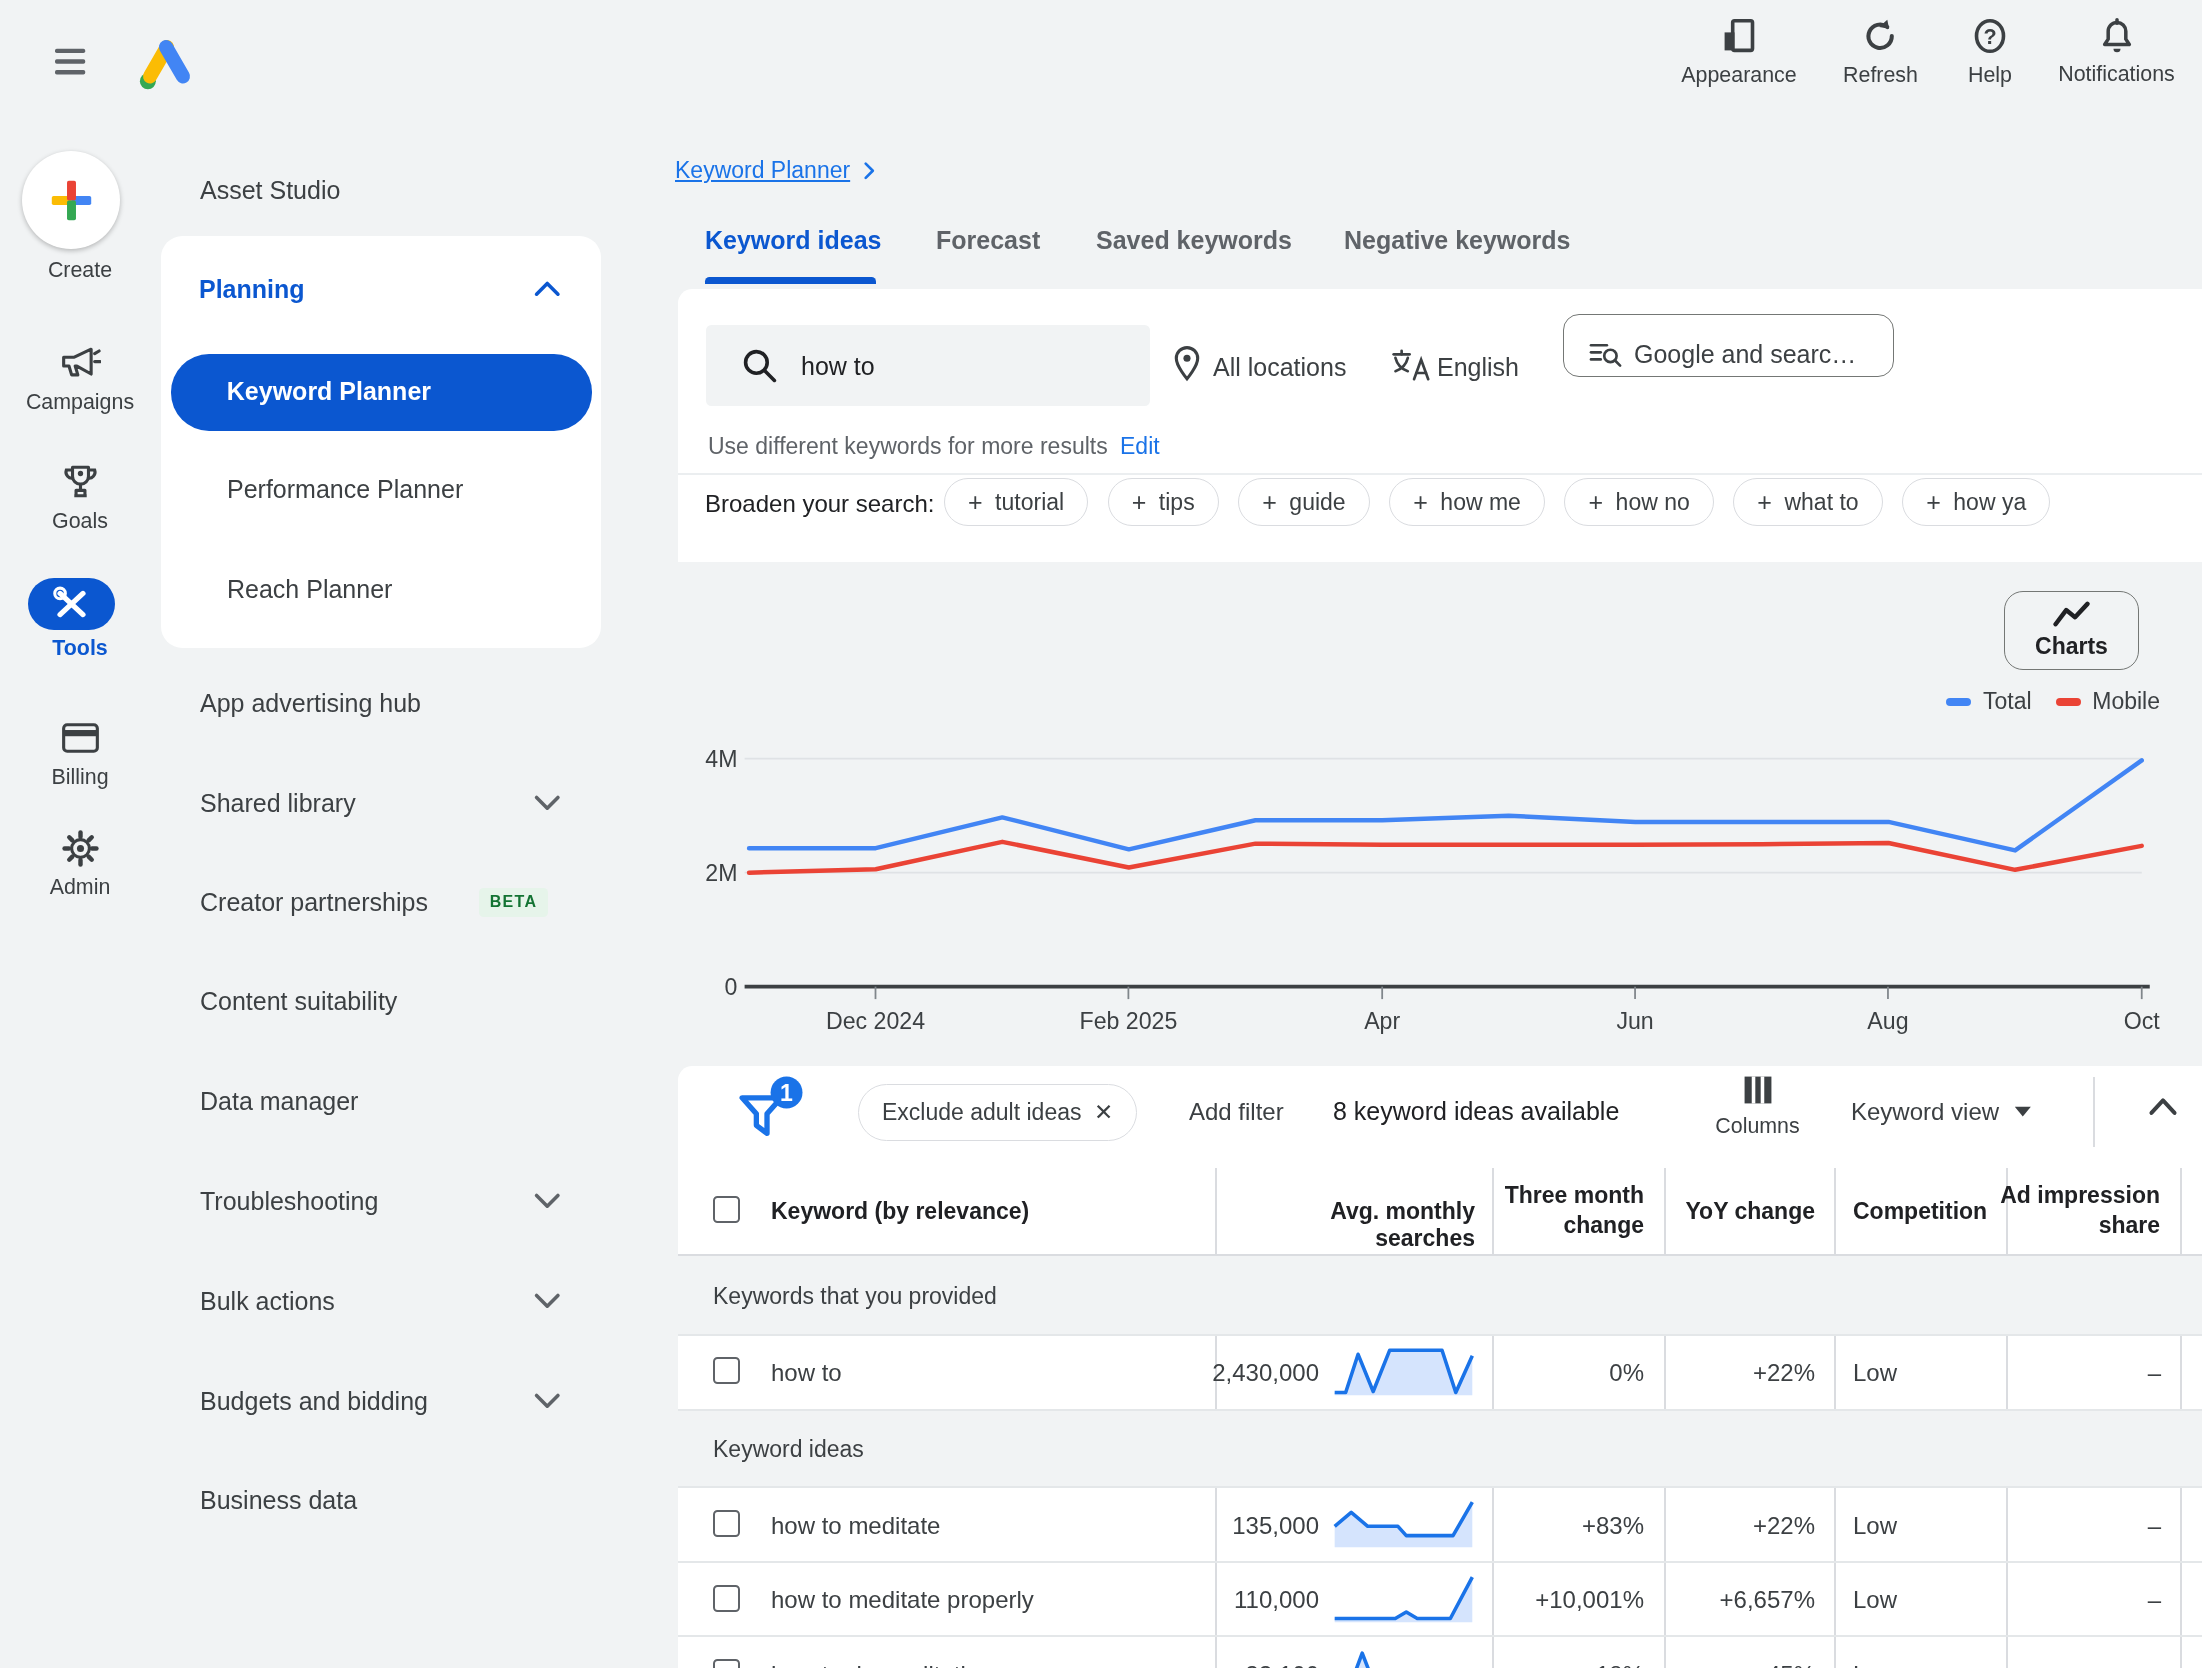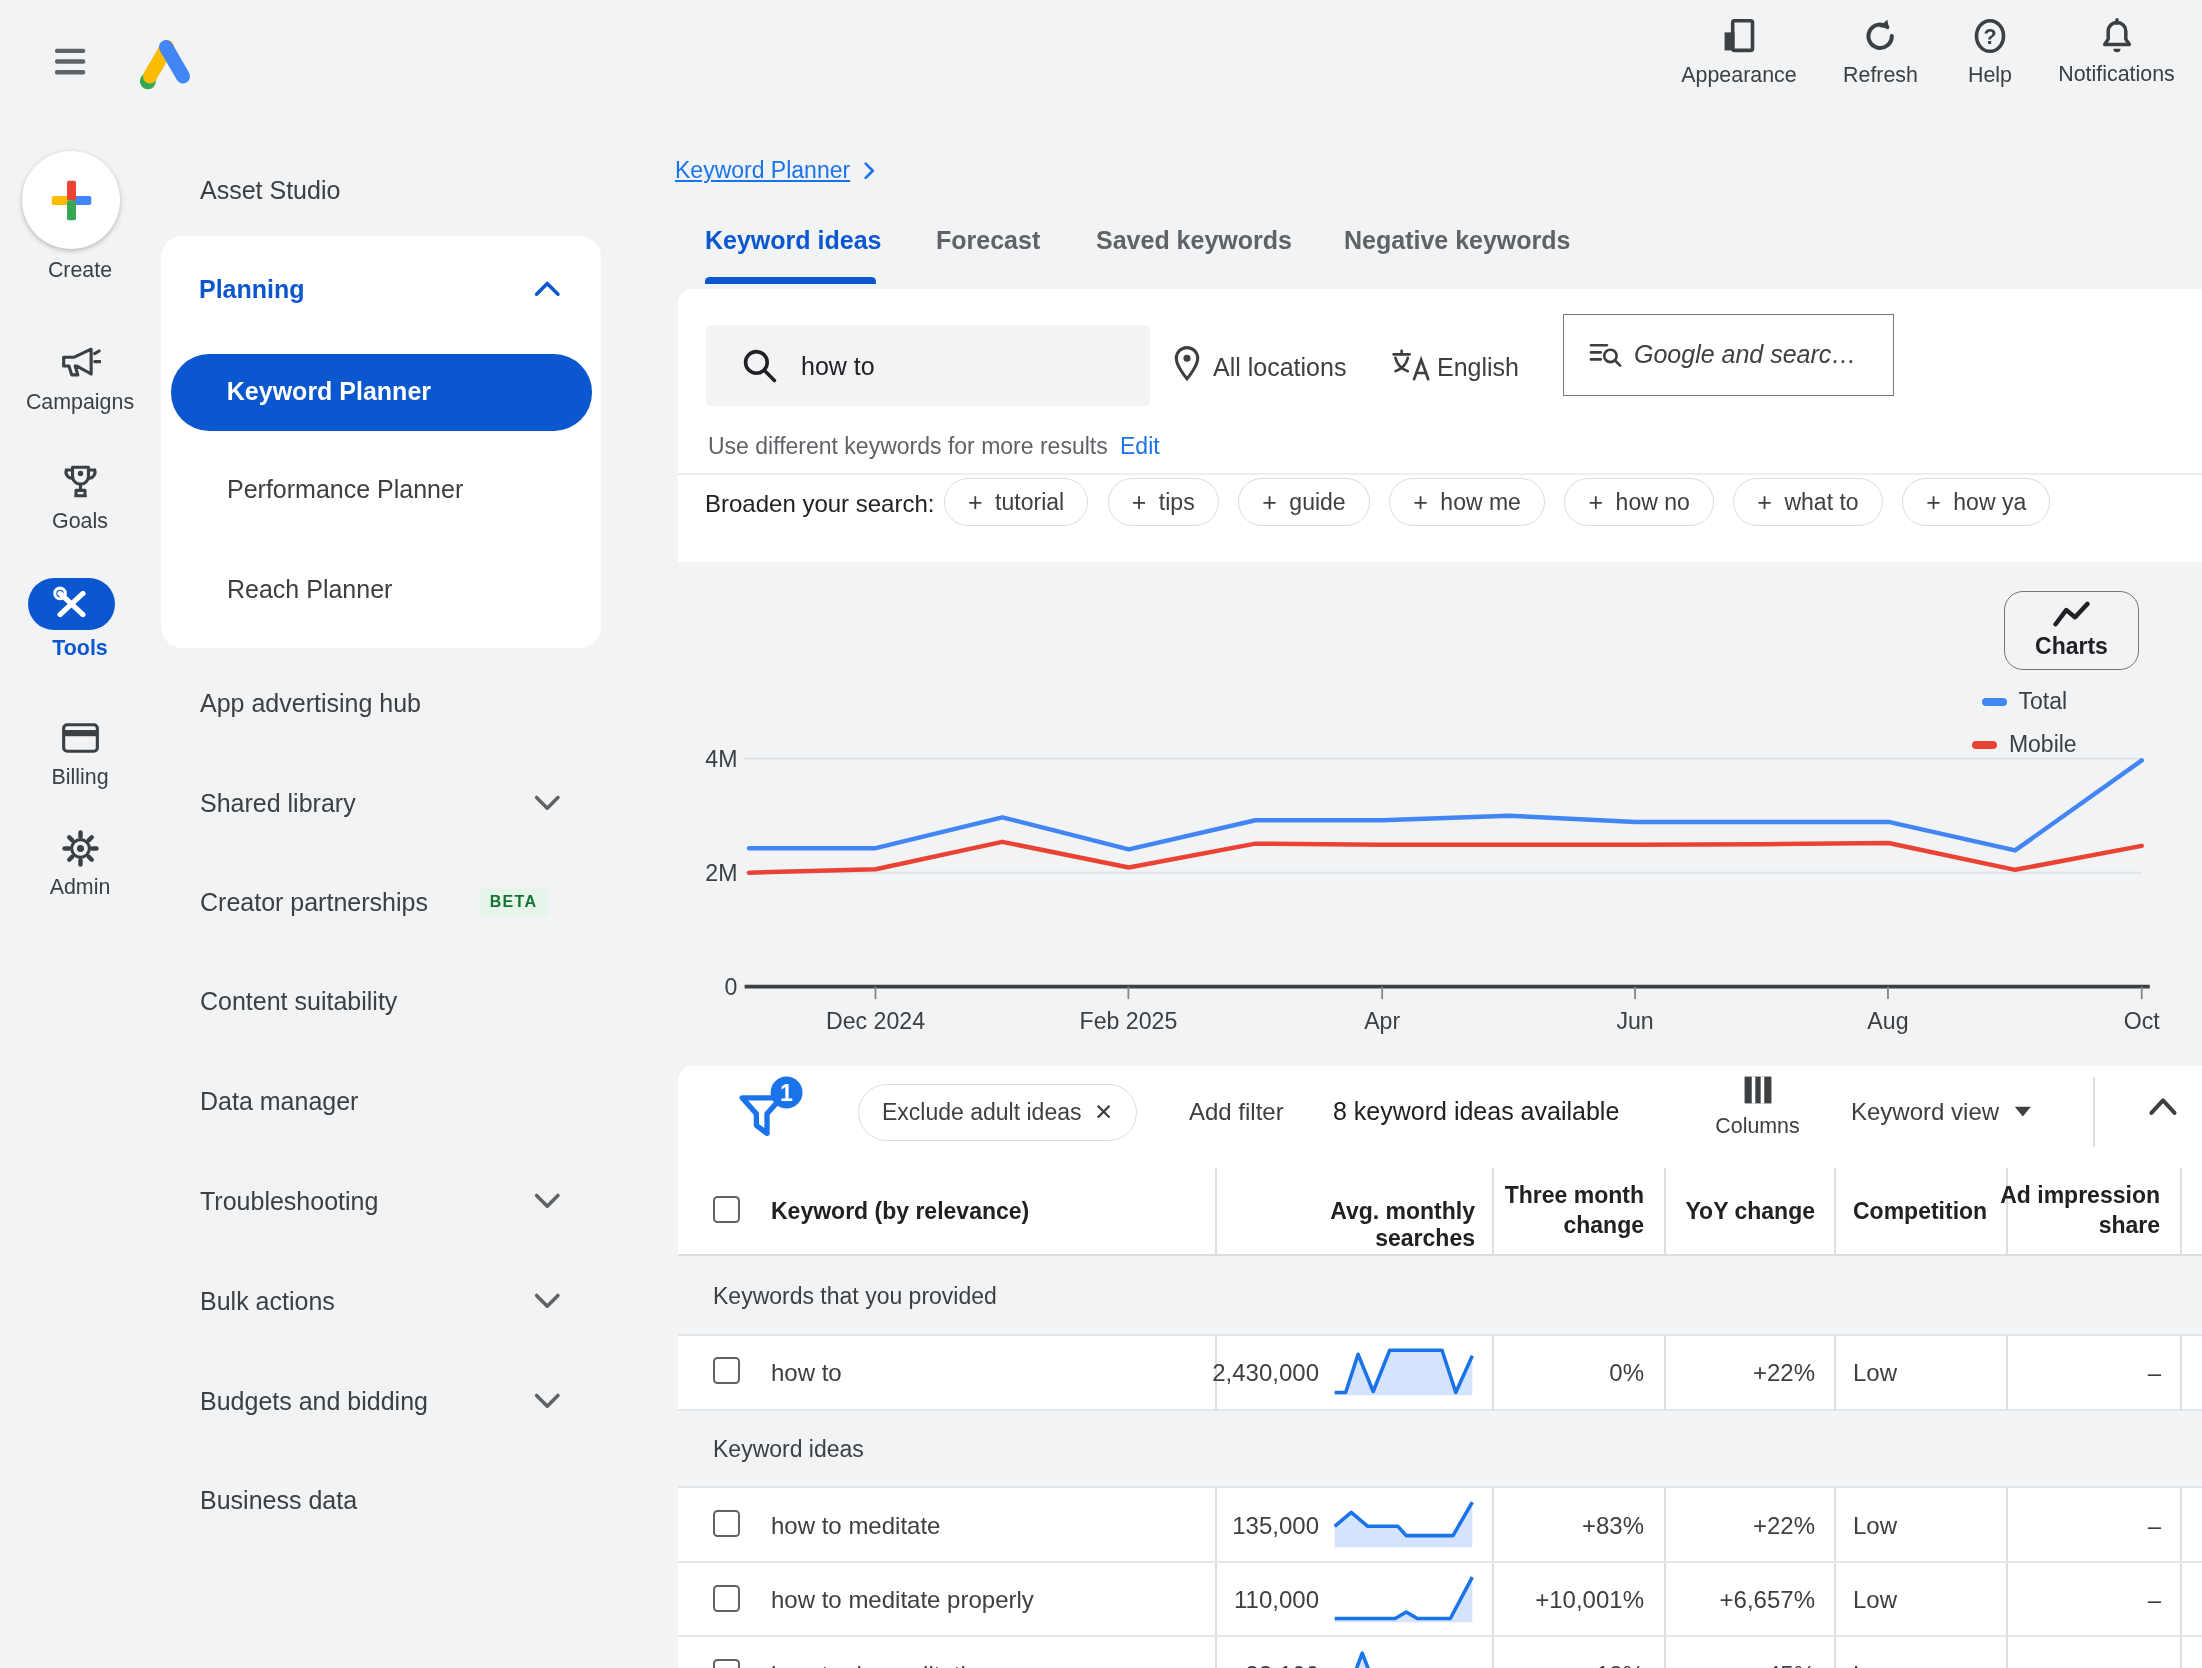--- a/index.html
+++ b/index.html
@@ -226,21 +226,21 @@
           <line x1="12" y1="3" x2="12" y2="7"></line>
           <path d="M5 11 c2 8 8 13 14 15"></path>
           <path d="M19 11 c-2 8 -8 13 -14 15"></path>
           <path d="M26 35 l8 -22 8 22"></path>
           <line x1="28.5" y1="28" x2="39.5" y2="28"></line>
         </g>
       </svg>
     </div>
     <div class="abs s28 c-sec" style="left:759px;top:64px">English</div>
 
-    <div class="abs" style="left:885px;top:25px;width:331px;height:82px;border:1.8px solid #747775;border-radius:0;box-sizing:border-box;font-style:italic;">
+    <div class="abs" style="left:885px;top:25px;width:331px;height:63px;border:1.8px solid #747775;border-radius:16px;box-sizing:border-box;">
       <svg class="abs" style="left:25px;top:25px" width="34" height="30" viewBox="0 0 38 34">
         <g stroke="#3c4043" stroke-width="3" stroke-linecap="round" fill="none">
           <line x1="2" y1="6" x2="20" y2="6"></line>
           <line x1="2" y1="14" x2="13" y2="14"></line>
           <line x1="2" y1="22" x2="13" y2="22"></line>
           <circle cx="24" cy="18" r="7"></circle>
           <line x1="29" y1="23" x2="35" y2="29"></line>
         </g>
       </svg>
       <div class="abs s28 c-sec" style="left:70px;top:25px;width:250px;white-space:nowrap;overflow:hidden;">Google and searc…</div>
@@ -284,21 +284,21 @@
     </div>
   </div>
 
   <div class="abs" style="left:2004px;top:591px;width:135px;height:79px;border:1.8px solid #747775;border-radius:19px;box-sizing:border-box;">
     <svg style="margin:9px auto 0" width="39" height="27" viewBox="0 0 44 30">
       <polyline points="4,26 16,10 26,18 40,3" fill="none" stroke="#202124" stroke-width="5" stroke-linejoin="round" stroke-linecap="round"></polyline>
     </svg>
     <div class="s26 w6 c-main center" style="margin-top:5.3px">Charts</div>
   </div>
 
-  <div class="abs" style="left:1889px;top:688px;width:271px;display:flex;justify-content:flex-end;align-items:center;gap:16px;flex-direction:column;">
+  <div class="abs" style="left:1889px;top:688px;width:271px;display:flex;justify-content:flex-end;align-items:center;gap:24px;">
     <div style="display:flex;align-items:center;gap:11.6px">
       <span style="width: 25px; height: 8px; border-radius: 4.5px; display: inline-block; background: rgb(66, 133, 244);"></span>
       <span class="s26 c-sec">Total</span>
     </div>
     <div style="display:flex;align-items:center;gap:11.6px">
       <span style="width: 25px; height: 8px; border-radius: 4.5px; display: inline-block; background: rgb(234, 67, 53);"></span>
       <span class="s26 c-sec">Mobile</span>
     </div>
   </div>
 

